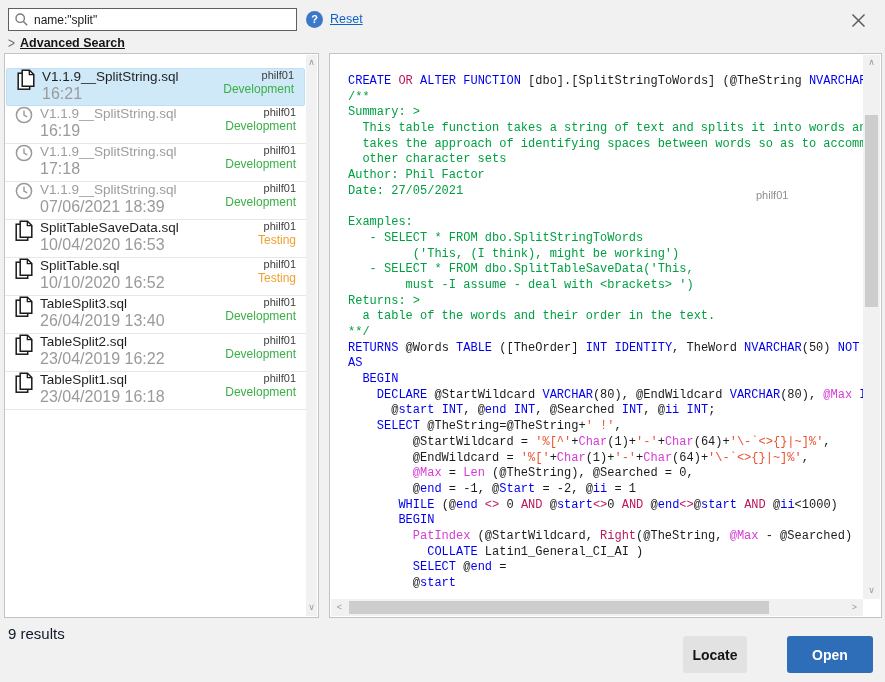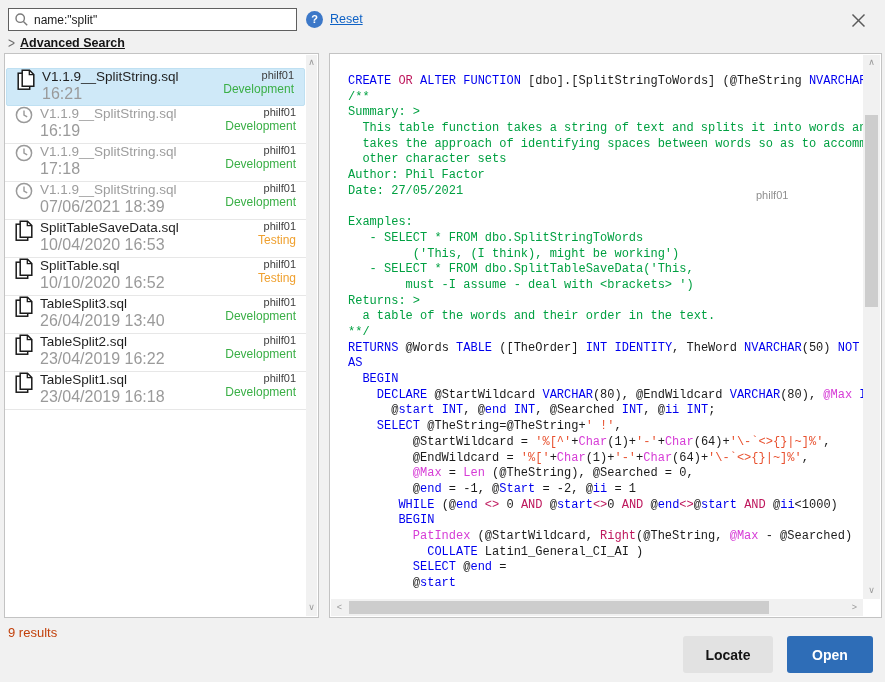--- a/index.html
+++ b/index.html
@@ -67,24 +67,24 @@
   }
   .code-line{
     font-family:"Liberation Mono","DejaVu Sans Mono",monospace;
     font-size:12px; line-height:15.7px; white-space:pre; height:15.7px;
   }
   .tk-k{ color:#0000ee; } .tk-g{ color:#be185d; } .tk-f{ color:#d63bd6; }
   .tk-s{ color:#e8502e; } .tk-c{ color:#00a041; } .tk-d{ color:#1a1a1a; }
   .watermark{ position:absolute; left:426px; top:135px; font-size:11px; color:#8f8f8f; }
 
   
-  .results-count{ position:absolute; left:8px; top:625px; font-size:13px; color:#c2410c; }
+  .results-count{ position:absolute; left:8px; top:625px; font-size:15px; color:#0f172a; }
   .btn{ position:absolute; top:636px; height:37px; border:none; font-family:"Liberation Sans",sans-serif;
         font-size:14px; font-weight:bold; cursor:pointer; border-radius:3px; }
-  .btn-locate{ left:683px; width:90px; background:#e2e2e2; color:#141414; }
+  .btn-locate{ left:683px; width:64px; background:#e2e2e2; color:#141414; }
   .btn-open{ left:787px; width:86px; background:#2e6db7; color:#fff; }
 </style>
 </head>
 <body>
 
 <div class="search-box">
   <svg width="13" height="13" viewBox="0 0 13 13">
     <circle cx="5.2" cy="5.2" r="4.2" fill="none" stroke="#7a7a7a" stroke-width="1.4"></circle>
     <line x1="8.4" y1="8.4" x2="12.2" y2="12.2" stroke="#7a7a7a" stroke-width="1.4"></line>
   </svg>

